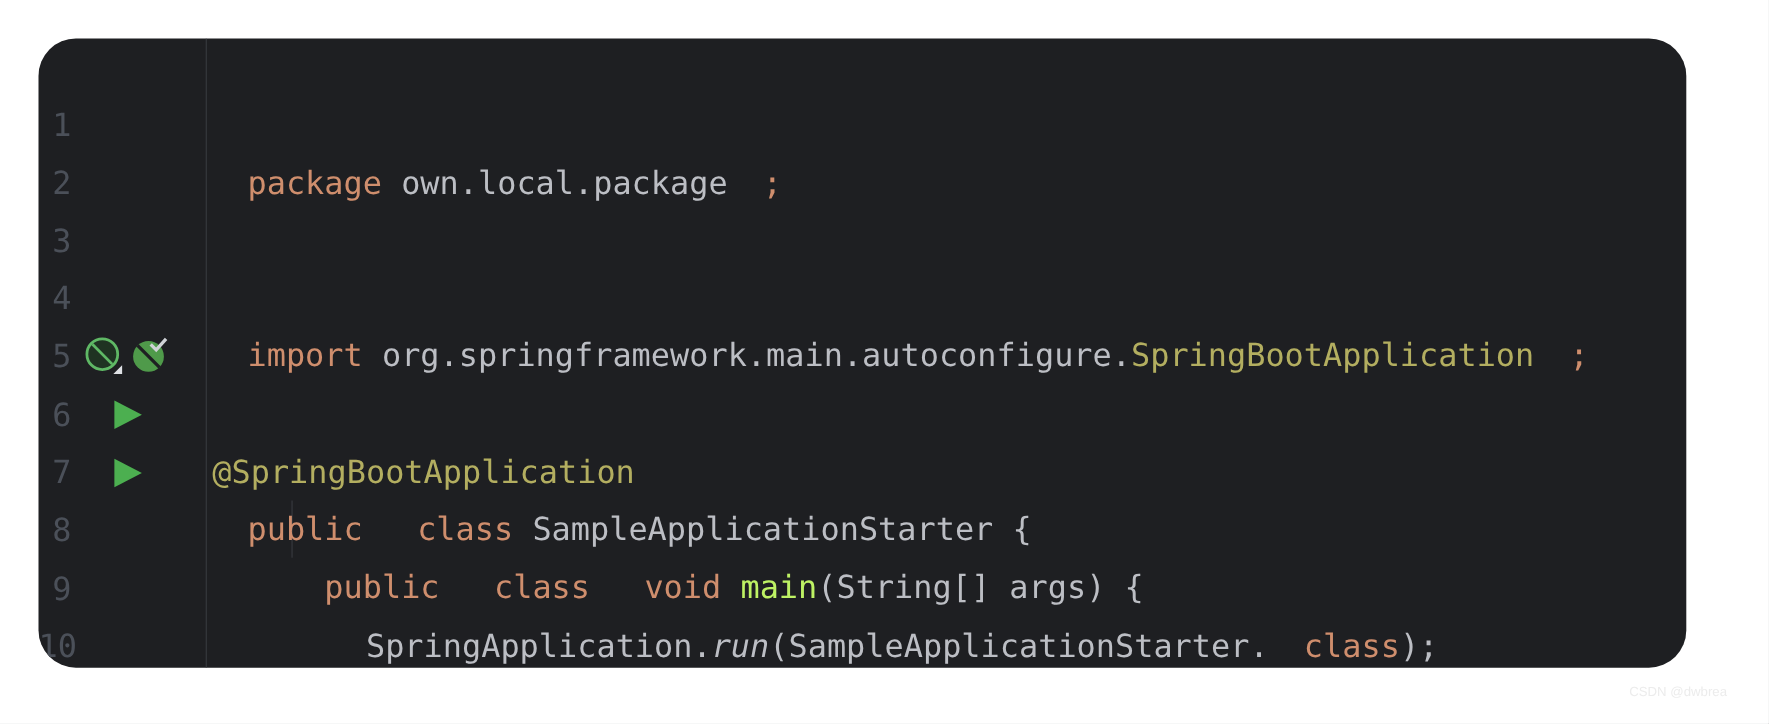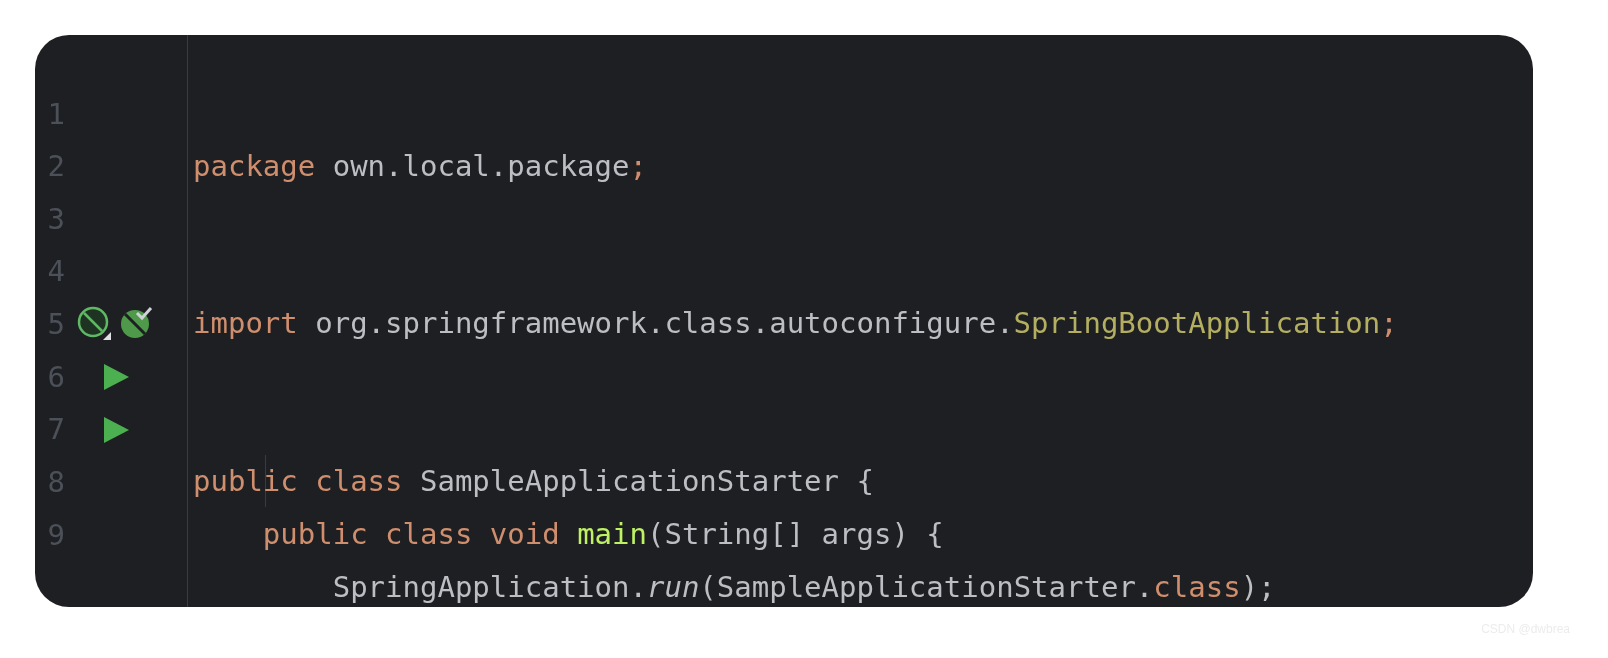--- a/index.html
+++ b/index.html
@@ -2,21 +2,21 @@
 <html><head>
 <meta charset="utf-8">
 <style>
   html,body{margin:0;padding:0;background:#ffffff;}
   body{width:1608px;height:658px;position:relative;overflow:hidden;font-family:"DejaVu Sans Mono","Liberation Mono",monospace;}
   .editor{position:absolute;left:35px;top:35px;width:1498px;height:572px;background:#1e1f22;border-radius:34px;overflow:hidden;}
   .gutter-line{position:absolute;left:152px;top:0;bottom:0;width:1px;background:#393b40;}
   .line{position:absolute;left:0;height:52px;width:100%;font-size:29px;line-height:52px;white-space:pre;}
   .ln{position:absolute;left:0;width:30px;text-align:right;color:#4b5059;}
   .code{position:absolute;left:158px;color:#bcbec4;}
-  .kw{color:#cf8e6d;}
+  .kw{color:#cf8e6d;margin-left:32px;}
   .ann{color:#b3ae60;}
   .fn{color:#bef264;}
   .it{font-style:italic;}
   .guide{position:absolute;left:230px;top:420px;width:1px;height:52px;background:#393b40;}
   .icon{position:absolute;}
   .watermark{position:absolute;right:38px;bottom:22px;font-family:"Liberation Sans",sans-serif;font-size:12px;color:#ececec;}
 </style>
 </head>
 <body>
 
@@ -32,46 +32,51 @@
   <div class="line" style="top:53px">
     <span class="ln">2</span>
   </div>
 
   <div class="line" style="top:106px">
     <span class="ln">3</span>
   </div>
 
   <div class="line" style="top:158px">
     <span class="ln">4</span>
-    <span class="code"><span class="kw">import</span><span> org.springframework.class.autoconfigure.</span><span class="ann">SpringBootApplication</span><span class="kw">;</span></span>
+    <span class="code"><span class="kw">import</span><span> org.springframework.main.autoconfigure.</span><span class="ann">SpringBootApplication</span><span class="kw">;</span></span>
   </div>
 
   <div class="line" style="top:211px">
     <span class="ln">5</span>
   </div>
 
   <div class="line" style="top:264px">
     <span class="ln">6</span>
+    <span class="code"><span class="ann">@SpringBootApplication</span></span>
   </div>
 
   <div class="line" style="top:316px">
     <span class="ln">7</span>
     <span class="code"><span class="kw">public</span><span class="kw"> class</span><span> SampleApplicationStarter {</span></span>
   </div>
 
   <div class="line" style="top:369px">
     <span class="ln">8</span>
     <span class="code"><span>    </span><span class="kw">public</span><span class="kw"> class</span><span class="kw"> void</span><span class="fn"> main</span><span>(String[] args) {</span></span>
   </div>
 
   <div class="line" style="top:422px">
     <span class="ln">9</span>
     <span class="code"><span>        </span><span>SpringApplication.</span><span class="it">run</span><span>(SampleApplicationStarter.</span><span class="kw">class</span><span>);</span></span>
   </div>
 
+  <div class="line" style="top:474px">
+    <span class="ln">10</span>
+    
+  </div>
 
   <div class="line" style="top:527px">
     
     
   </div>
 
   <svg class="icon" style="left:42px;top:271px" width="36" height="36" viewBox="0 0 36 36">
     <circle cx="16" cy="16" r="14" fill="#1f3322" stroke="#5fb865" stroke-width="2.5"></circle>
     <line x1="7" y1="7" x2="25" y2="25" stroke="#5fb865" stroke-width="2.5"></line>
     <polygon points="26,34 34,34 34,26" fill="#dfe1e5"></polygon>

